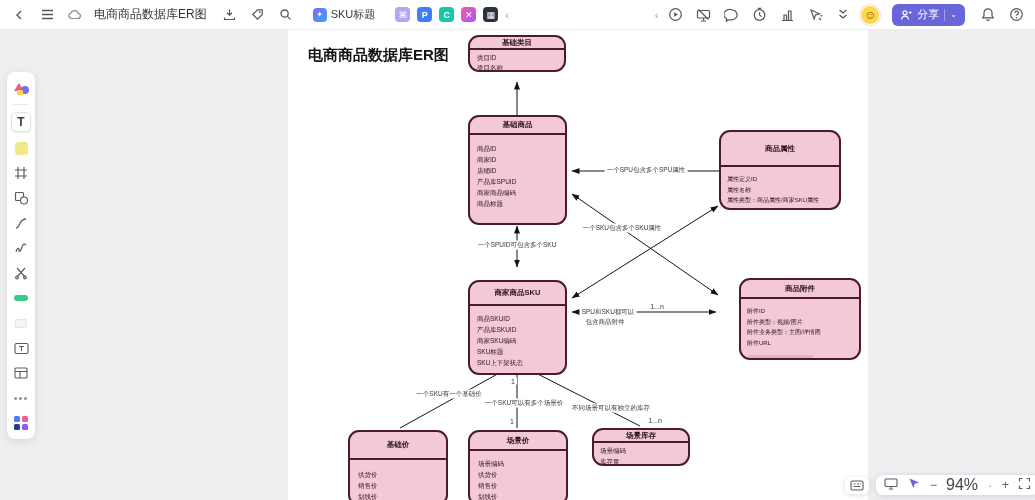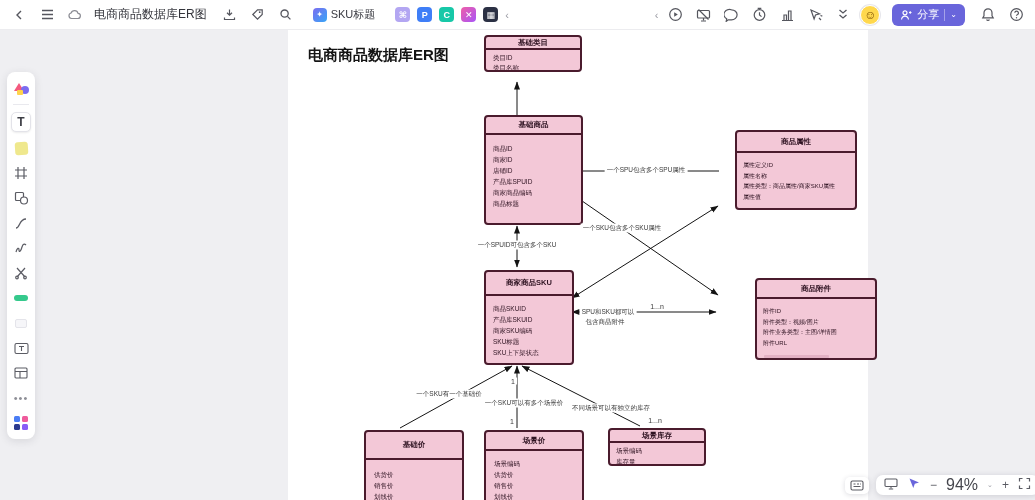--- a/index.html
+++ b/index.html
@@ -47,22 +47,22 @@
   .apps-grid span { border-radius:1.5px; }
   .cluster { position:relative; width:16px; height:14px; }
   .cluster i { position:absolute; display:block; }
 
   
   .canvas { position:absolute; left:288px; top:30px; width:580px; height:470px; background:#ffffff; z-index:1; }
   .page-title { position:absolute; left:308px; top:46px; font-size:15px; font-weight:bold; color:#141414; z-index:10; }
   .wires { position:absolute; left:288px; top:30px; width:580px; height:470px; z-index:5; }
 
   
-  .ent { position:absolute; background:#f3c8d7; border:2px solid #4a1b2d; border-radius:4px;
-    color:#2f1322; z-index:8; overflow:hidden;margin-left:16px; }
+  .ent { position:absolute; background:#f3c8d7; border:2px solid #4a1b2d; border-radius:11px;
+    color:#2f1322; z-index:8; overflow:hidden; }
   .ent .hd { display:flex; align-items:center; justify-content:center; font-weight:bold; font-size:7.5px;
     border-bottom:2px solid #4a1b2d; }
   .ent .flds { font-size:6.5px; line-height:11px; padding:6px 7px; white-space:nowrap; }
   .clip-line { height:3px; margin:0 7px; background:#dba7bc; opacity:.7; border-radius:1px; width:55%; }
 
   
   .rlab { position:absolute; transform:translate(-50%,-50%); background:#ffffff; padding:0 2px;
     font-size:6.5px; color:#3a3a3a; white-space:nowrap; z-index:9; }
   .rlab.num { font-size:7px; }
 
@@ -302,33 +302,33 @@
   <div class="flds" style="padding:8px 7px">
       <div>商品ID</div>
       <div>商家ID</div>
       <div>店铺ID</div>
       <div>产品库SPUID</div>
       <div>商家商品编码</div>
       <div>商品标题</div>
     </div>
 </div>
 
-<div class="ent" style="left:468px;top:270px;width:90px;height:95px">
+<div class="ent" style="left:468px;top:280px;width:99px;height:95px">
   <div class="hd" style="height:24px">商家商品SKU</div>
   <div class="flds" style="padding:7px 7px">
       <div>商品SKUID</div>
       <div>产品库SKUID</div>
       <div>商家SKU编码</div>
       <div>SKU标题</div>
       <div>SKU上下架状态</div>
     </div>
 </div>
 
 <div class="ent" style="left:719px;top:130px;width:122px;height:80px">
-  <div class="hd" style="height:21px">商品属性</div>
+  <div class="hd" style="height:35px">商品属性</div>
   <div class="flds" style="padding:7px 6px;font-size:6px;line-height:10.5px">
       <div>属性定义ID</div>
       <div>属性名称</div>
       <div>属性类型：商品属性/商家SKU属性</div>
       <div>属性值</div>
     </div>
   <div class="clip-line"></div>
 </div>
 
 <div class="ent" style="left:739px;top:278px;width:122px;height:82px">

